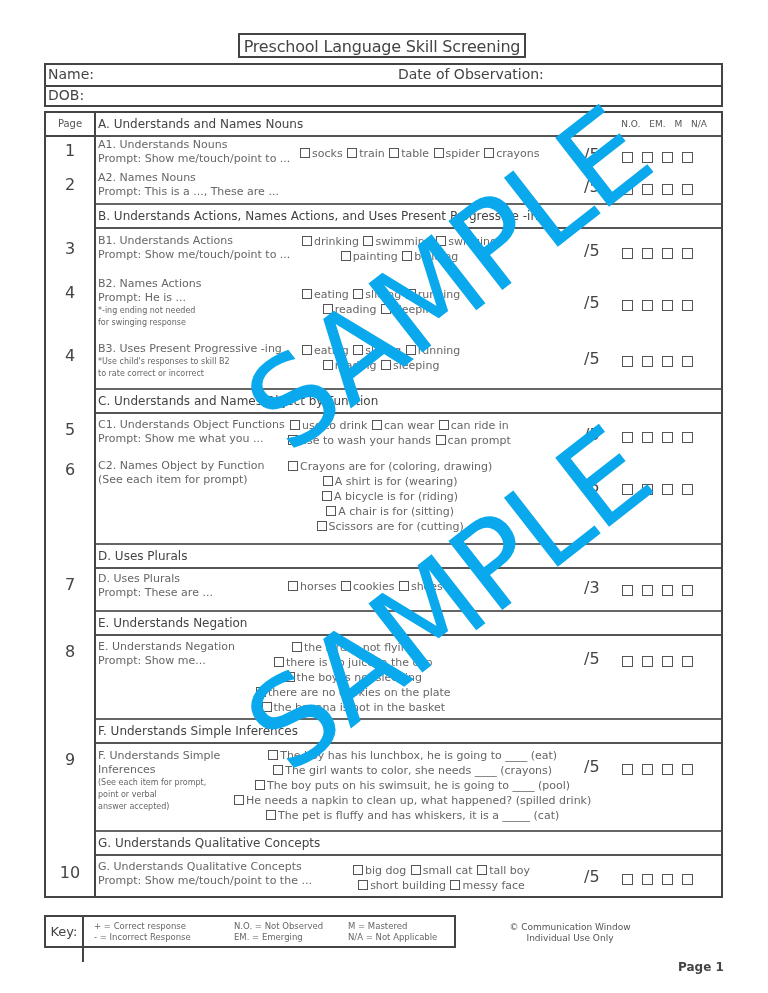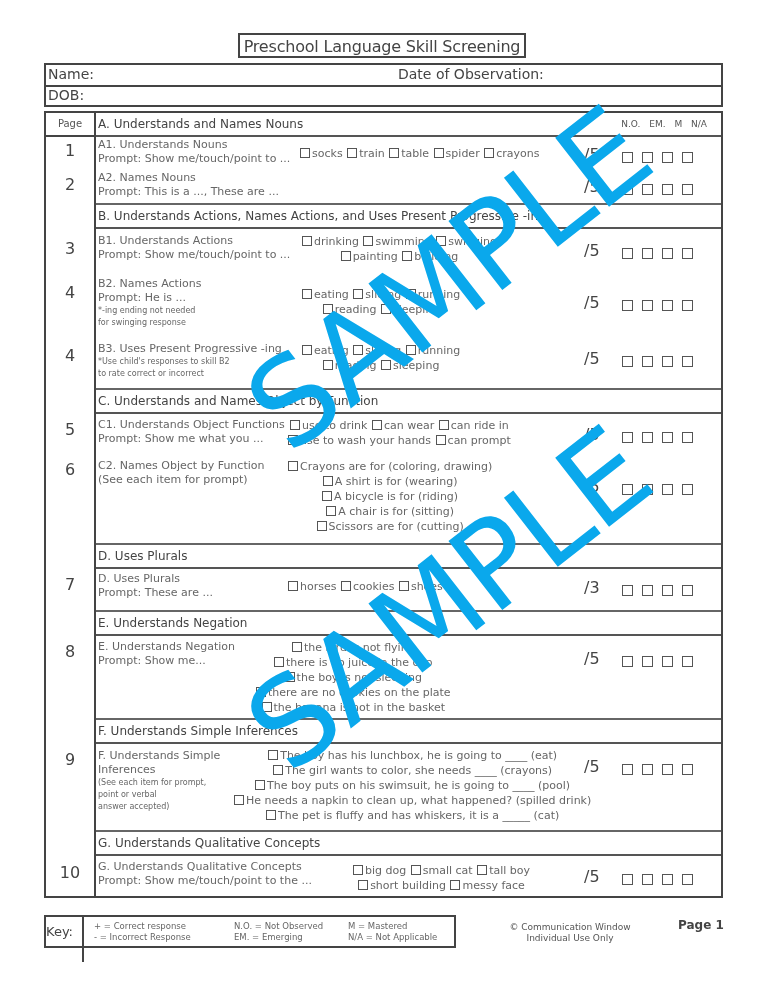--- a/index.html
+++ b/index.html
@@ -38,25 +38,25 @@
   .opt { margin-right: 1px; }
 
   .score { position: absolute; left: 538px; font-size: 16px; color: #444; }
   .rating { position: absolute; left: 576px; }
   .rating .rb { display: inline-block; width: 11px; height: 11px; border: 1.5px solid #555;
                 box-sizing: border-box; margin-right: 9px; }
 
   .key { position: absolute; left: 44px; top: 915px; width: 412px; height: 33px; border: 2px solid #444;
          box-sizing: border-box; }
   .key-label { position: absolute; left: 0; top: 0; width: 36px; height: 45px; border-right: 2px solid #444;
-               font-size: 13px; color: #444; line-height: 29px; }
+               font-size: 13px; color: #444; line-height: 29px; text-align: center; }
   .key-col { position: absolute; top: 4px; font-size: 8.5px; color: #666; line-height: 11px; }
   .copyright { position: absolute; left: 505px; top: 922px; width: 130px; text-align: center;
                font-size: 9px; color: #555; line-height: 11px; }
-  .pagefoot { position: absolute; left: 678px; top: 918px; font-size: 12px; font-weight: bold; color: #444; }
+  .pagefoot { position: absolute; left: 678px; top: 960px; font-size: 12px; font-weight: bold; color: #444; }
 
   .watermark { position: absolute; font-size: 120px; color: #0aa8ec; font-family: "DejaVu Sans", sans-serif;
                font-weight: normal; transform: rotate(-38deg); transform-origin: center; pointer-events: none;
                letter-spacing: -2px; line-height: 1; }
 </style>
 </head>
 <body>
 
 <div class="title-box">Preschool Language Skill Screening</div>
 

